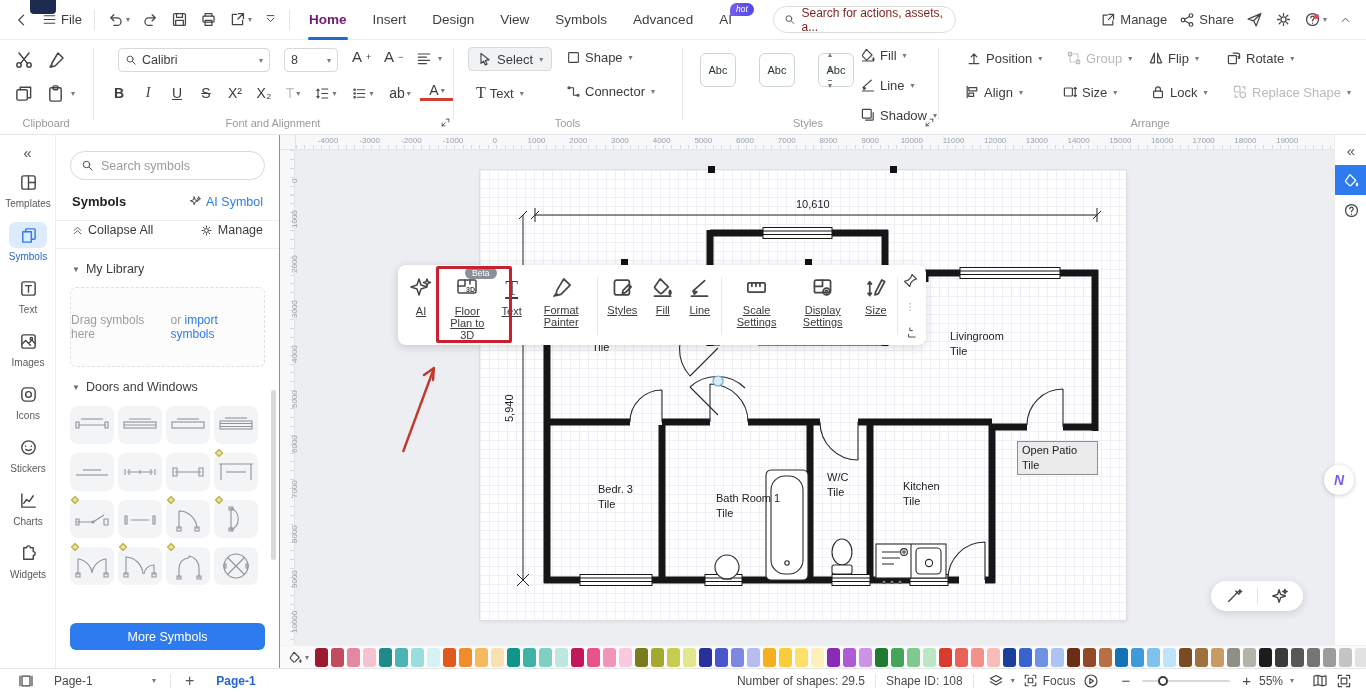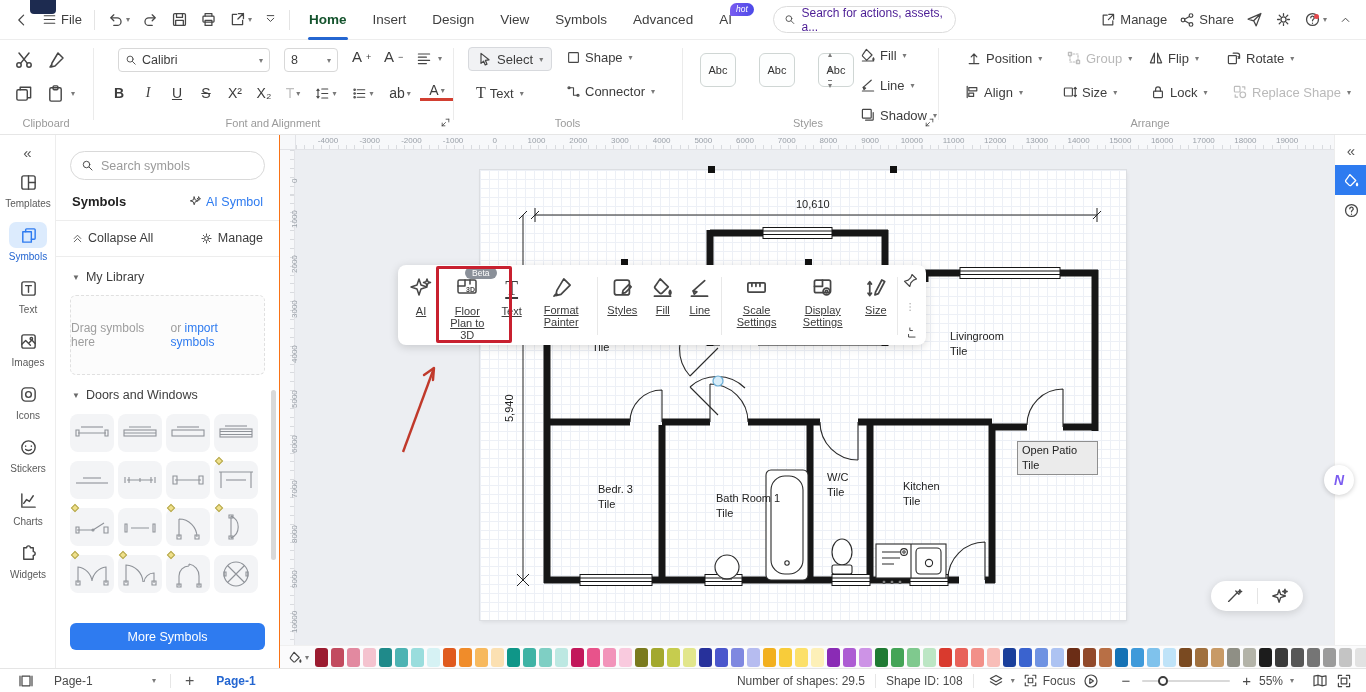--- a/index.html
+++ b/index.html
@@ -10,26 +10,26 @@
   svg.i path, svg.i rect, svg.i circle, svg.i line, svg.i polyline, svg.i ellipse
     { fill:none; stroke:#464646; stroke-width:1.5; stroke-linecap:round; stroke-linejoin:round; }
   .caret { font-size:8px; color:#7a7a7a; margin-left:2px; }
   
   #topbar { position:absolute; left:0; top:0; width:1366px; height:40px; background:#fff;
     border-bottom:1px solid #ededed; display:flex; align-items:center; }
   #logo { position:absolute; left:30px; top:0px; width:26px; height:14px; background:#1d2b50; border-radius:0 0 4px 4px; }
   .tb-btn { height:28px; display:flex; align-items:center; padding:0 6px; border-radius:4px; cursor:pointer;text-align:center; }
   .tb-sep { width:1px; height:20px; background:#e4e4e4; margin:0 6px; }
   .tab { font-size:13.5px; color:#3f3f3f; padding:0 13px; height:40px; display:flex; align-items:center; position:relative; cursor:pointer; }
-  .tab.active { color:#14532d; font-weight:bold; }
+  .tab.active { color:#701a75; font-weight:bold; }
   .tab.active::after { content:""; position:absolute; left:12px; right:12px; bottom:0; height:3px; border-radius:2px; background:#2466d1; }
   .hot-badge { position:absolute; top:3px; right:-9px; font-size:8.5px; font-style:italic; color:#fff;
     background:linear-gradient(90deg,#7a5cf0,#4b49e8); padding:1px 6px 2px; border-radius:8px 8px 8px 2px; }
   #top-search { display:flex; align-items:center; gap:6px; width:183px; height:27px; border:1px solid #dcdcdc;
-    border-radius:15px; padding:0 10px; color:#4c1d95; font-size:12px; background:#fff; }
+    border-radius:15px; padding:0 10px; color:#7f1d1d; font-size:12px; background:#fff; }
   .tb-label { font-size:13px; color:#3f3f3f; margin-left:4px; }
   .red-dot { position:absolute; top:8px; right:14px; width:5px; height:5px; border-radius:50%; background:#e5484d; }
   
   #ribbon { position:absolute; left:0; top:40px; width:1366px; height:95px; background:#fff; border-bottom:1px solid #e6e6e6; }
   .rib-sep { position:absolute; top:8px; width:1px; height:72px; background:#ebebeb; }
   .grp-label { position:absolute; bottom:5px; font-size:11px; color:#9a9a9a; width:100%; text-align:center; }
   .rib-btn { position:absolute; display:flex; align-items:center; gap:4px; font-size:13px; color:#3d3d3d; cursor:pointer; }
   .rib-btn.disabled { color:#b9b9b9; }
   .rib-btn.disabled svg.i * { stroke:#bdbdbd; }
   .combo { position:absolute; border:1px solid #d8d8d8; border-radius:4px; display:flex; align-items:center;
@@ -572,21 +572,21 @@
     <span style="font-size:13px;font-weight:bold;color:#222">Symbols</span>
     <span class="link-blue">
       <svg class="i" width="13" height="13" viewBox="0 0 20 20">
           <path d="M8 3 L9.5 7.5 L14 9 L9.5 10.5 L8 15 L6.5 10.5 L2 9 L6.5 7.5 Z" fill="#2e7bf0" stroke="#2e7bf0"></path>
           <path d="M15 3 l.7 2 2 .7 -2 .7 -.7 2 -.7-2 -2-.7 2-.7 Z" fill="#2e7bf0" stroke="#2e7bf0"></path>
         </svg>
       <span>AI Symbol</span>
     </span>
   </div>
   <div class="hline"></div>
-  <div class="panel-row" style="margin-top:10px">
+  <div class="panel-row" style="margin-top:2px">
     <span style="font-size:12.5px;display:flex;gap:5px;align-items:center;cursor:pointer">
       <svg class="i" width="11" height="11" viewBox="0 0 20 20">
           <path d="M4 11 l6-6 6 6 M4 17 l6-6 6 6" transform="translate(0,-1)"></path>
         </svg>
       <span>Collapse All</span>
     </span>
     <span style="font-size:12.5px;display:flex;gap:5px;align-items:center;cursor:pointer">
       <svg class="i" width="13" height="13" viewBox="0 0 20 20">
           <circle cx="10" cy="10" r="3"></circle>
           <path d="M10 3v2.2M10 14.8V17M3 10h2.2M14.8 10H17M5 5l1.6 1.6M13.4 13.4L15 15M15 5l-1.6 1.6M6.6 13.4L5 15"></path>

